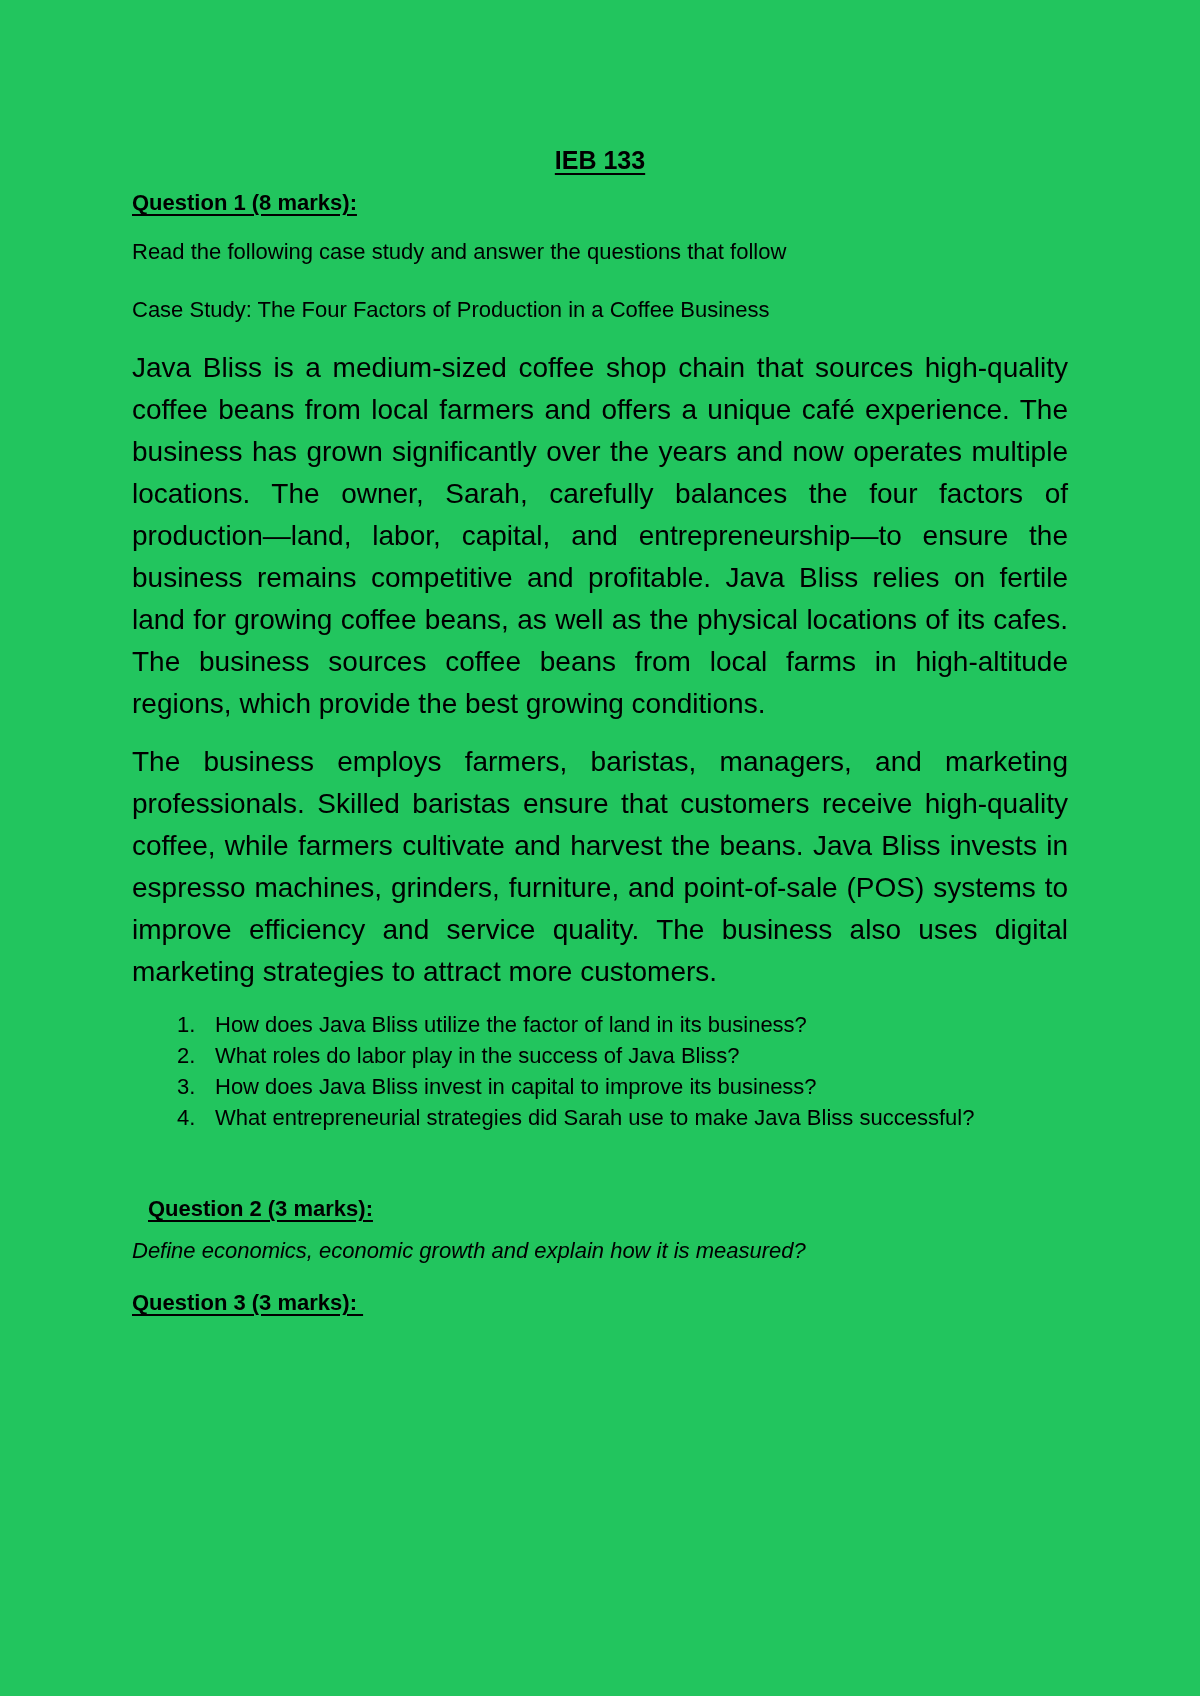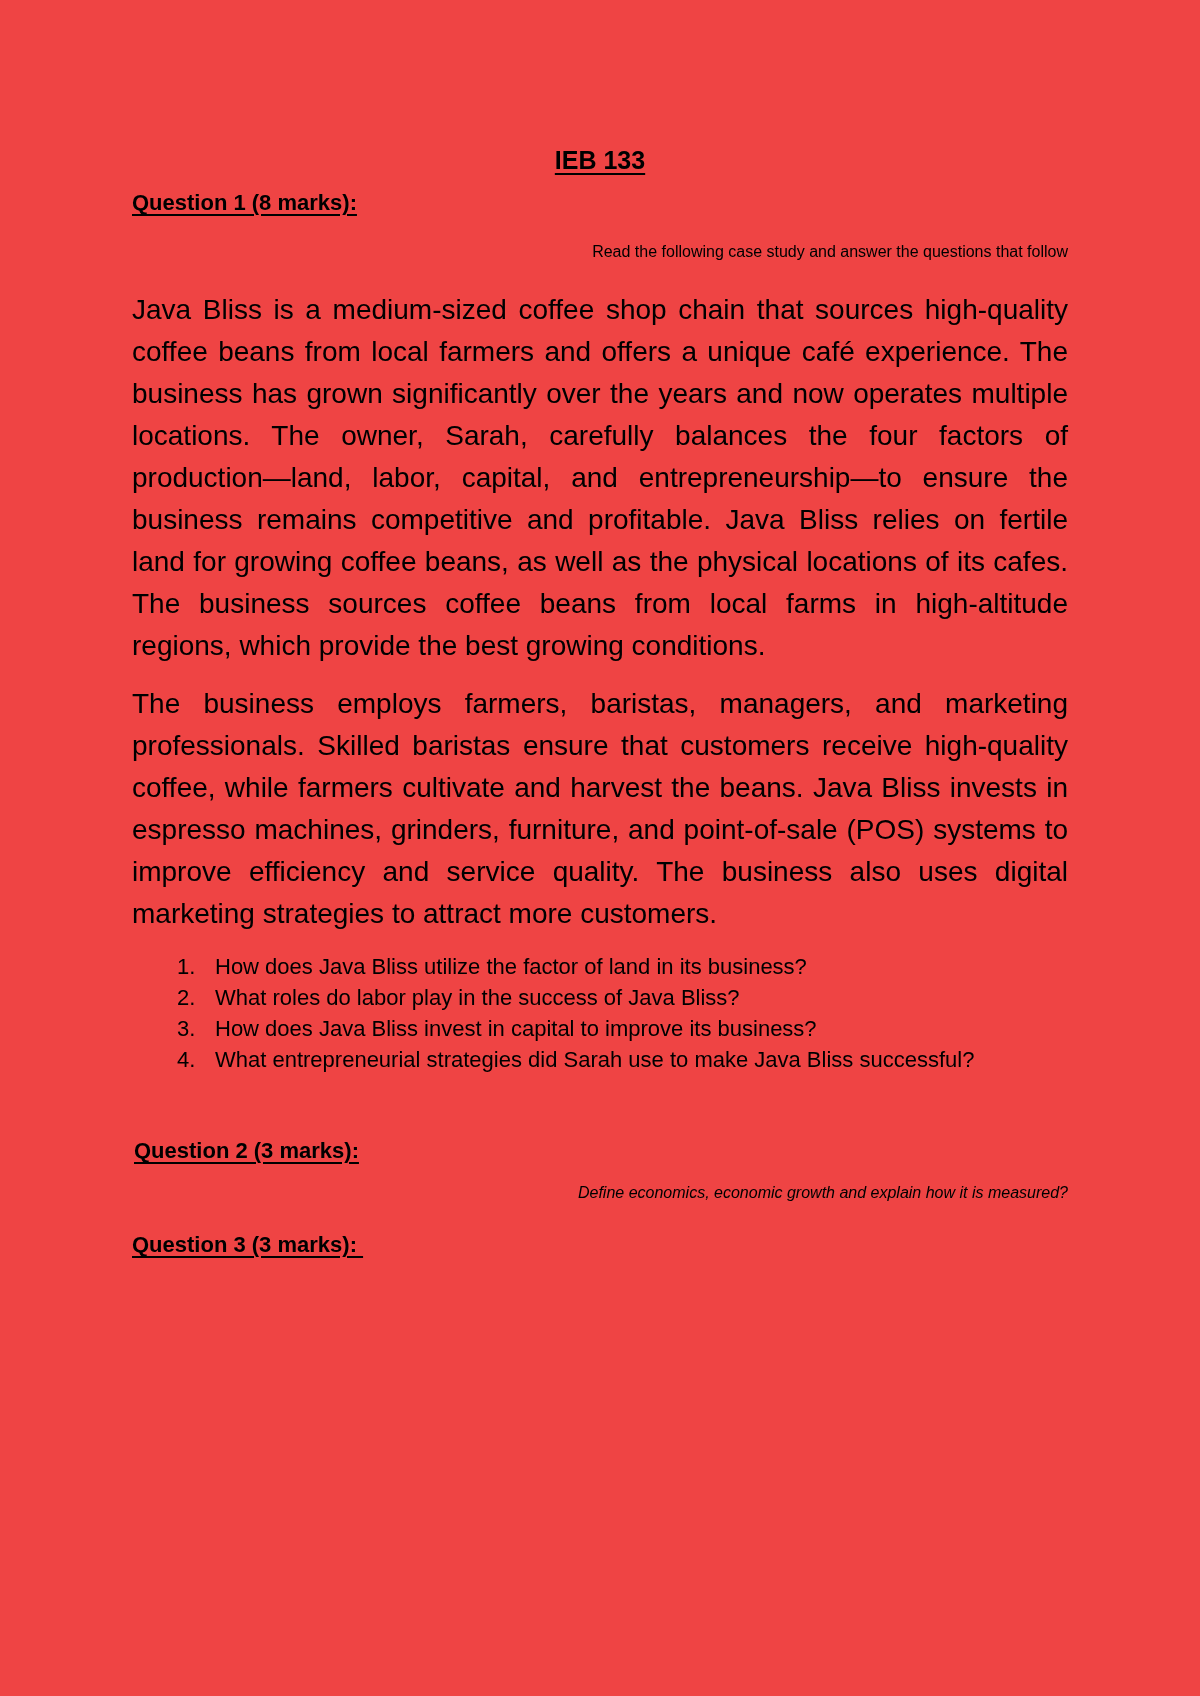--- a/index.html
+++ b/index.html
@@ -5,21 +5,21 @@
   html, body {
     margin: 0;
     padding: 0;
     background: #ffffff;
   }
   .page {
     position: relative;
     width: 1200px;
     height: 1696px;
     margin: 0 auto;
-    background: #ef4444;
+    background: #22c55e;
     color: #000000;
     font-family: "Liberation Sans", "DejaVu Sans", sans-serif;
     box-sizing: border-box;
     padding: 145px 132px 0 132px;
     overflow: hidden;
   }
   .doc-title,
   .doc-subtitle {
     font-size: 25px;
     font-weight: bold;
@@ -34,24 +34,24 @@
     font-size: 22px;
     font-weight: bold;
     line-height: 30px;
     text-align: left;
     text-decoration: underline;
     text-decoration-thickness: 2px;
     text-underline-offset: 4px;
     margin: 0 0 13px 0;
   }
   p.line {
-    font-size: 16px;
+    font-size: 22px;
     line-height: 42px;
     margin: 0 0 16px 0;
-    text-align: right;
+    text-align: left;
   }
   p.body {
     font-size: 28px;
     line-height: 42px;
     margin: 0 0 16px 0;
     text-align: justify;
     text-justify: inter-word;
   }
   .q-list {
     margin: 0;
@@ -63,38 +63,39 @@
     line-height: 31px;
     padding-left: 45px;
   }
   .q-list .num {
     flex: 0 0 38px;
     text-align: left;
   }
   .q-list .txt {
     flex: 1 1 auto;
   }
-  .q2-heading { margin: 61px 0 6px 2px; }
+  .q2-heading { margin: 61px 0 6px 16px; }
   .q2-body   { margin: 0 0 10px 0; font-style: italic; }
   .q3-heading { margin: 0 0 14px 0; }
   .q3-body   { margin: 0; }
 </style>
 </head>
 <body>
 
 <div class="page">
 
   <div class="doc-title">IEB 133</div>
 
 
   <div>
     <div class="q-heading">Question 1 (8 marks):</div>
 
     <p class="line">Read the following case study and answer the questions that follow</p>
 
+    <p class="line">Case Study: The Four Factors of Production in a Coffee Business</p>
 
     <p class="body">Java Bliss is a medium-sized coffee shop chain that sources high-quality coffee beans from local farmers and offers a unique café experience. The business has grown significantly over the years and now operates multiple locations. The owner, Sarah, carefully balances the four factors of production—land, labor, capital, and entrepreneurship—to ensure the business remains competitive and profitable. Java Bliss relies on fertile land for growing coffee beans, as well as the physical locations of its cafes. The business sources coffee beans from local farms in high-altitude regions, which provide the best growing conditions.</p>
 
     <p class="body">The business employs farmers, baristas, managers, and marketing professionals. Skilled baristas ensure that customers receive high-quality coffee, while farmers cultivate and harvest the beans. Java Bliss invests in espresso machines, grinders, furniture, and point-of-sale (POS) systems to improve efficiency and service quality. The business also uses digital marketing strategies to attract more customers.</p>
 
 
     <div class="q-list">
       <div class="item">
         <span class="num">1.</span>
         <span class="txt">How does Java Bliss utilize the factor of land in its business?</span>

